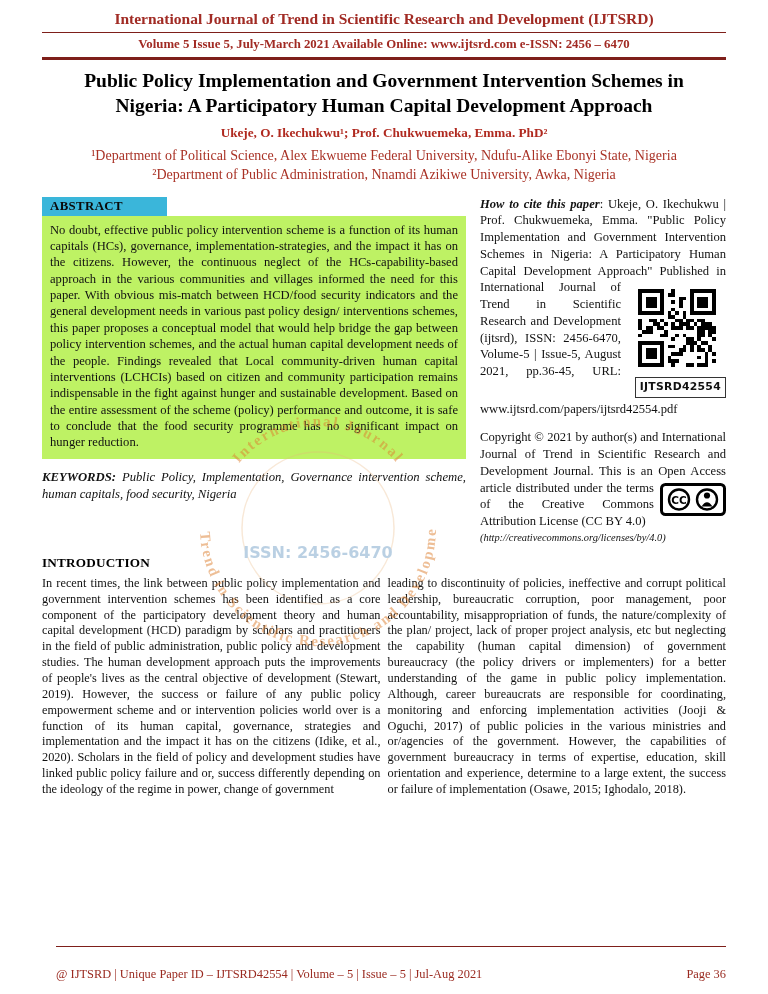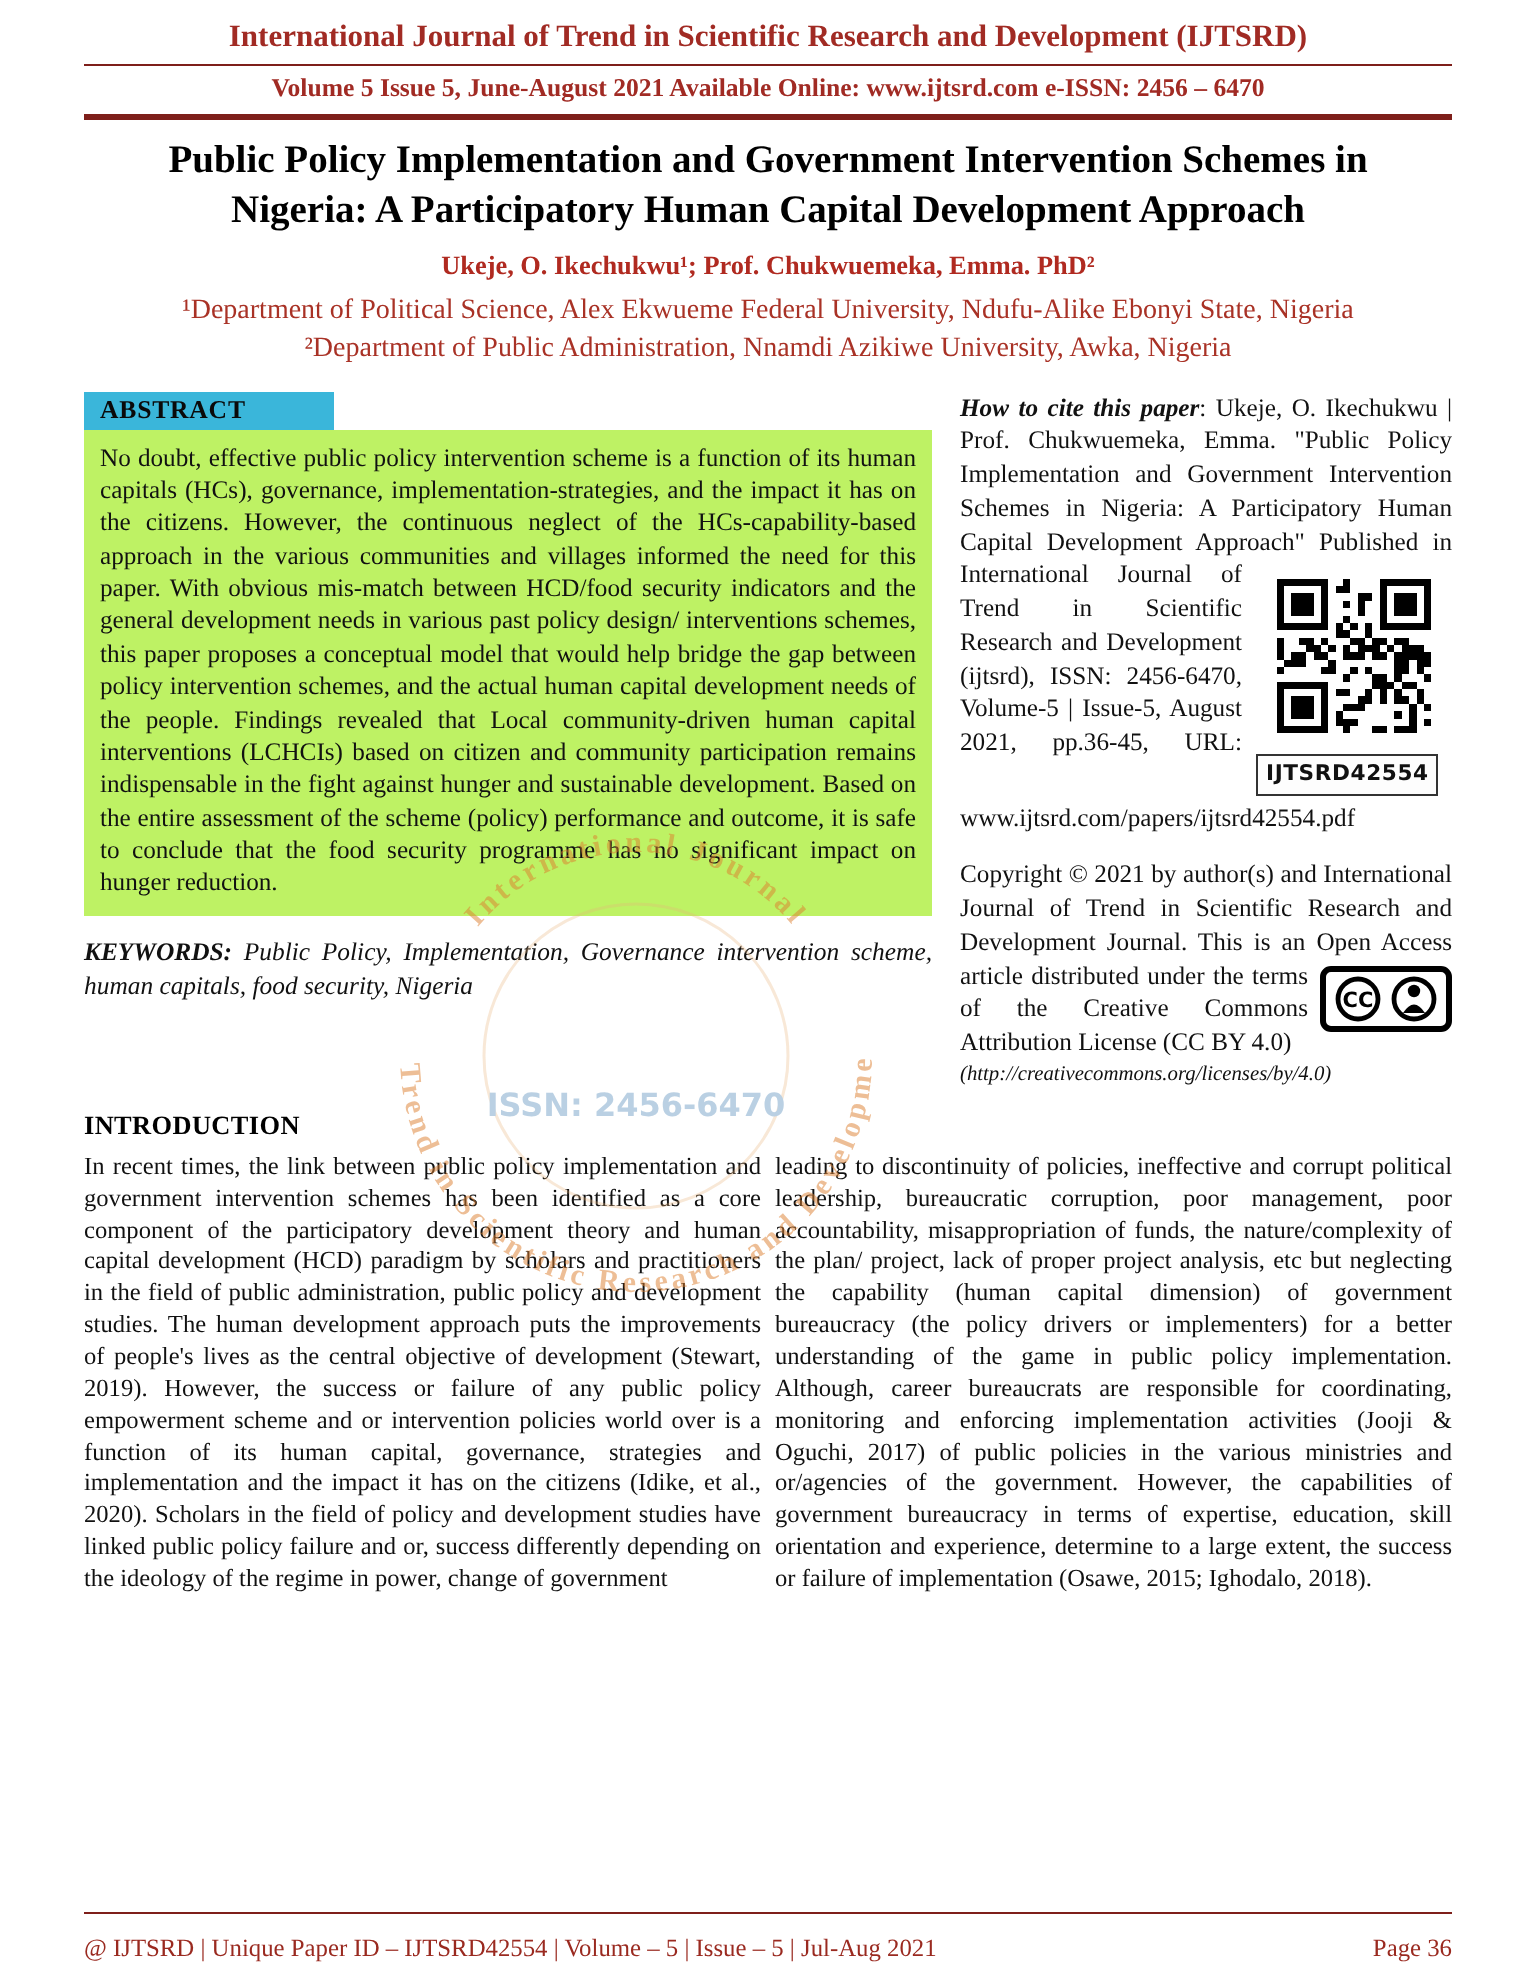--- a/index.html
+++ b/index.html
@@ -67,21 +67,21 @@
     text-align:justify; text-justify:inter-word;
   }
   .kw-label { font-weight:bold; }
   .cite, .copyright {
     font-size:12.6px; line-height:1.33;
     text-align:justify; text-justify:inter-word;
   }
   .copyright { margin-top:12px; }
   .bi { font-weight:bold; font-style:italic; }
   .qr-wrap {
-    float:right; width:98px; margin:3px 0 3px 7px; text-align:left;
+    float:right; width:98px; margin:3px 0 3px 7px; text-align:right;
   }
   .qr-wrap svg {
     width:92px; height:92px; display:block; margin:0 auto;
     background:#fff; shape-rendering:crispEdges;
   }
   .qr-caption {
     display:inline-block; margin-top:3px;
     border:1.5px solid #333; background:#fdfdfd;
     font-family:"DejaVu Sans", sans-serif;
     font-weight:bold; font-size:10.8px; letter-spacing:0.3px;
@@ -107,37 +107,37 @@
   .wm-arc {
     fill:#DD7F2F; font-weight:bold; font-size:15px;
     letter-spacing:2px; font-family:"Liberation Serif", serif;
   }
   .wm-issn {
     fill:#78A3C8; font-weight:bold; font-size:16px;
     font-family:"DejaVu Sans", sans-serif;
   }
   
   .ftr {
-    position:absolute; left:42px; right:42px; bottom:10px;
+    position:absolute; left:56px; right:42px; bottom:10px;
     border-top:1.5px solid #7E1F1A;
     background:#fff;
-    padding:10px 0 2px 0;
+    padding:20px 0 2px 0;
     display:flex; justify-content:space-between;
     color:#9A2A20; font-size:12.4px;
     z-index:5;
   }
 </style>
 </head>
 <body>
 
 <div class="page">
 
   <header class="hdr">
     <div class="hdr-title">International Journal of Trend in Scientific Research and Development (IJTSRD)</div>
-    <div class="hdr-vol">Volume 5 Issue 5, June-August 2021 Available Online: www.ijtsrd.com e-ISSN: 2456 – 6470</div>
+    <div class="hdr-vol">Volume 5 Issue 5, July-March 2021 Available Online: www.ijtsrd.com e-ISSN: 2456 – 6470</div>
   </header>
 
   <h1 class="title">Public Policy Implementation and Government Intervention Schemes in Nigeria: A Participatory Human Capital Development Approach</h1>
   <div class="authors">Ukeje, O. Ikechukwu¹; Prof. Chukwuemeka, Emma. PhD²</div>
   <div class="affil first">¹Department of Political Science, Alex Ekwueme Federal University, Ndufu-Alike Ebonyi State, Nigeria</div>
   <div class="affil">²Department of Public Administration, Nnamdi Azikiwe University, Awka, Nigeria</div>
 
   <div class="cols">
 
     <div class="col-left">

